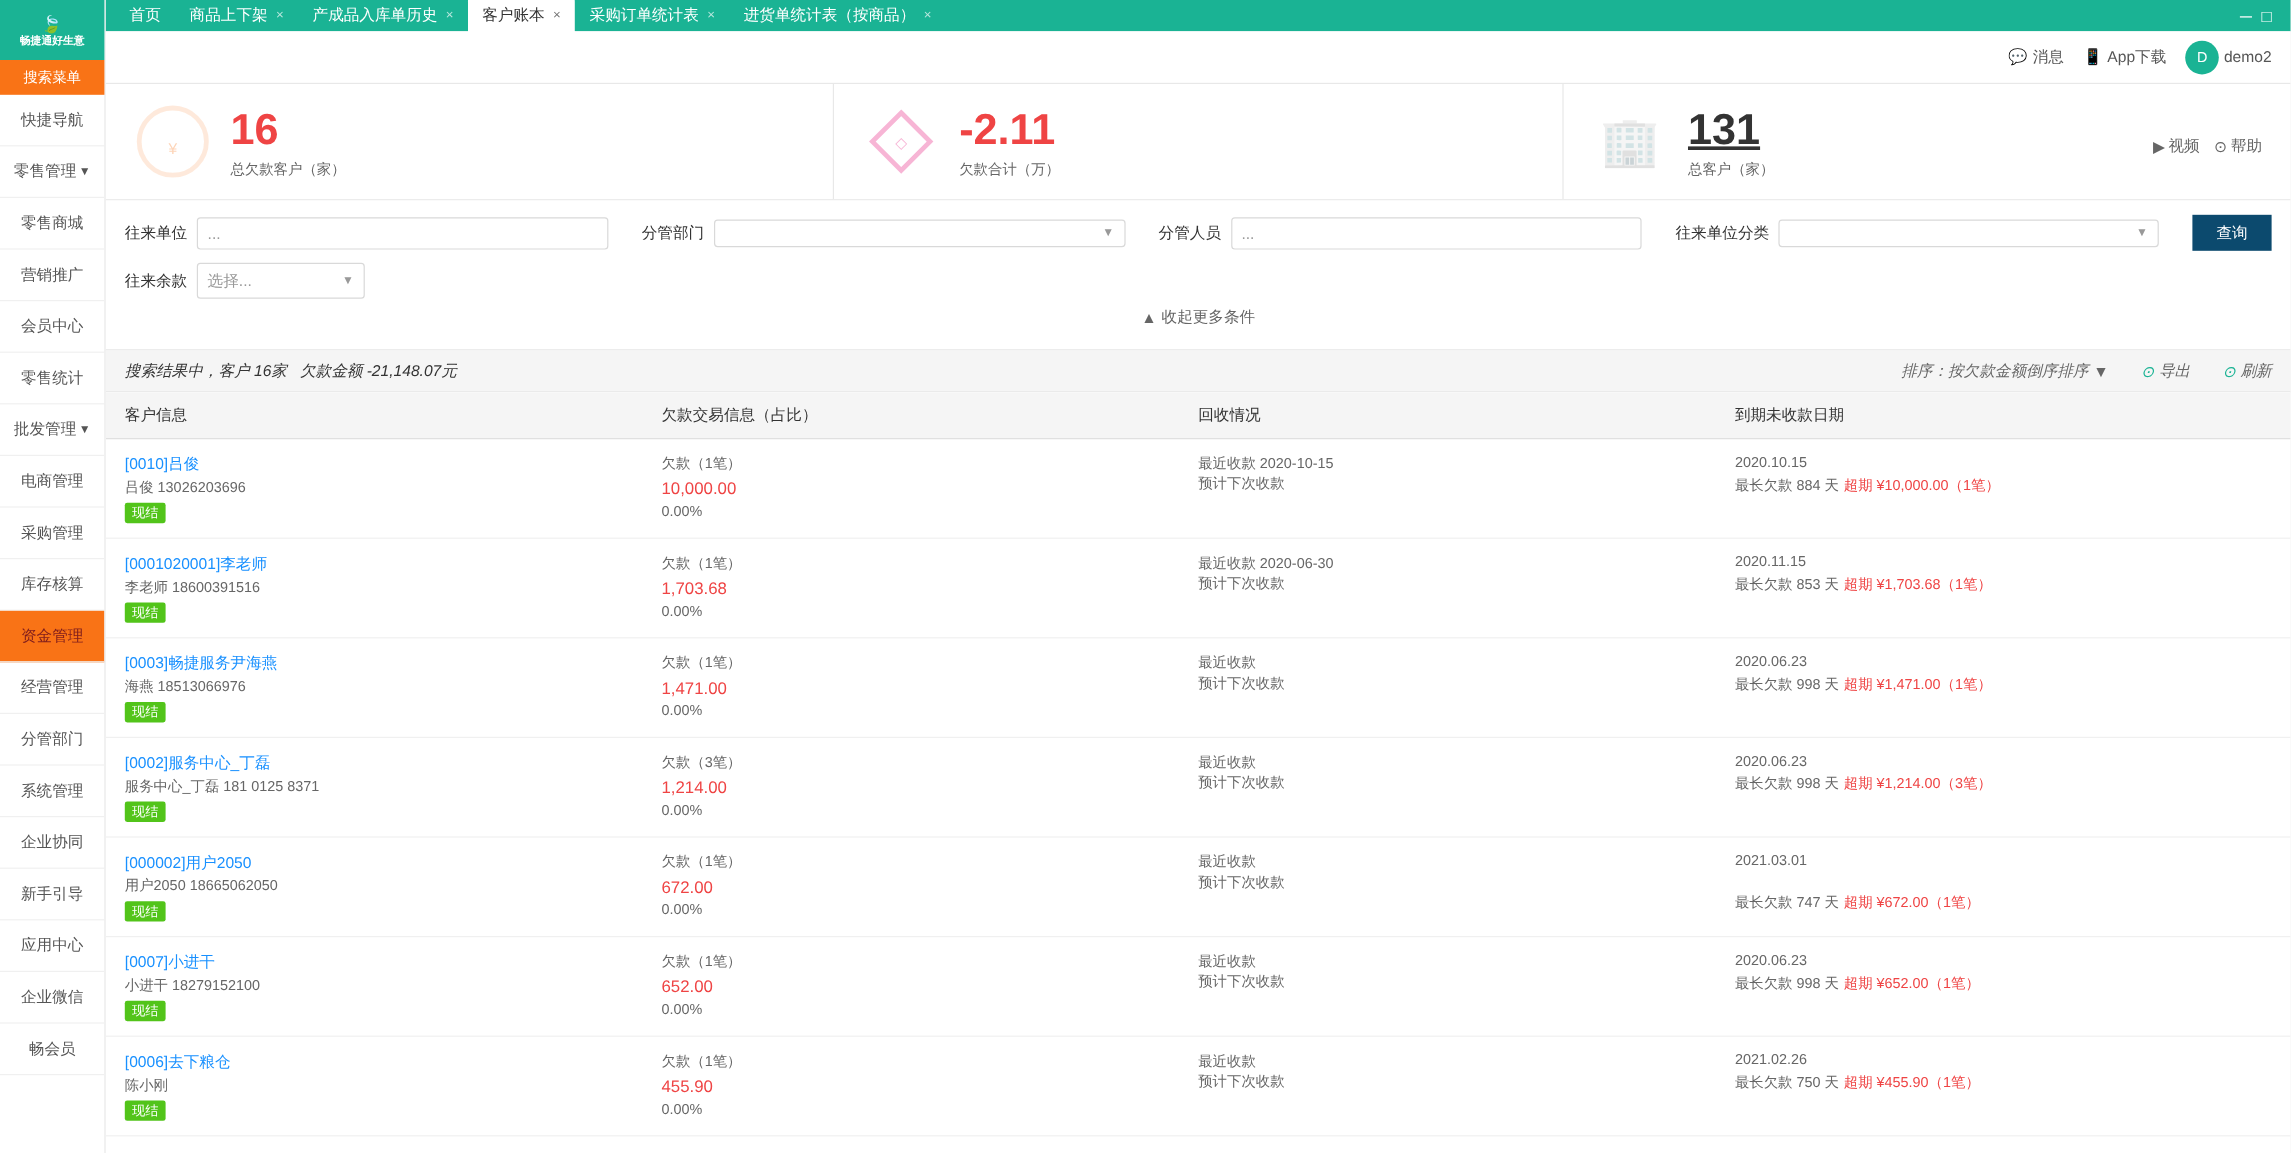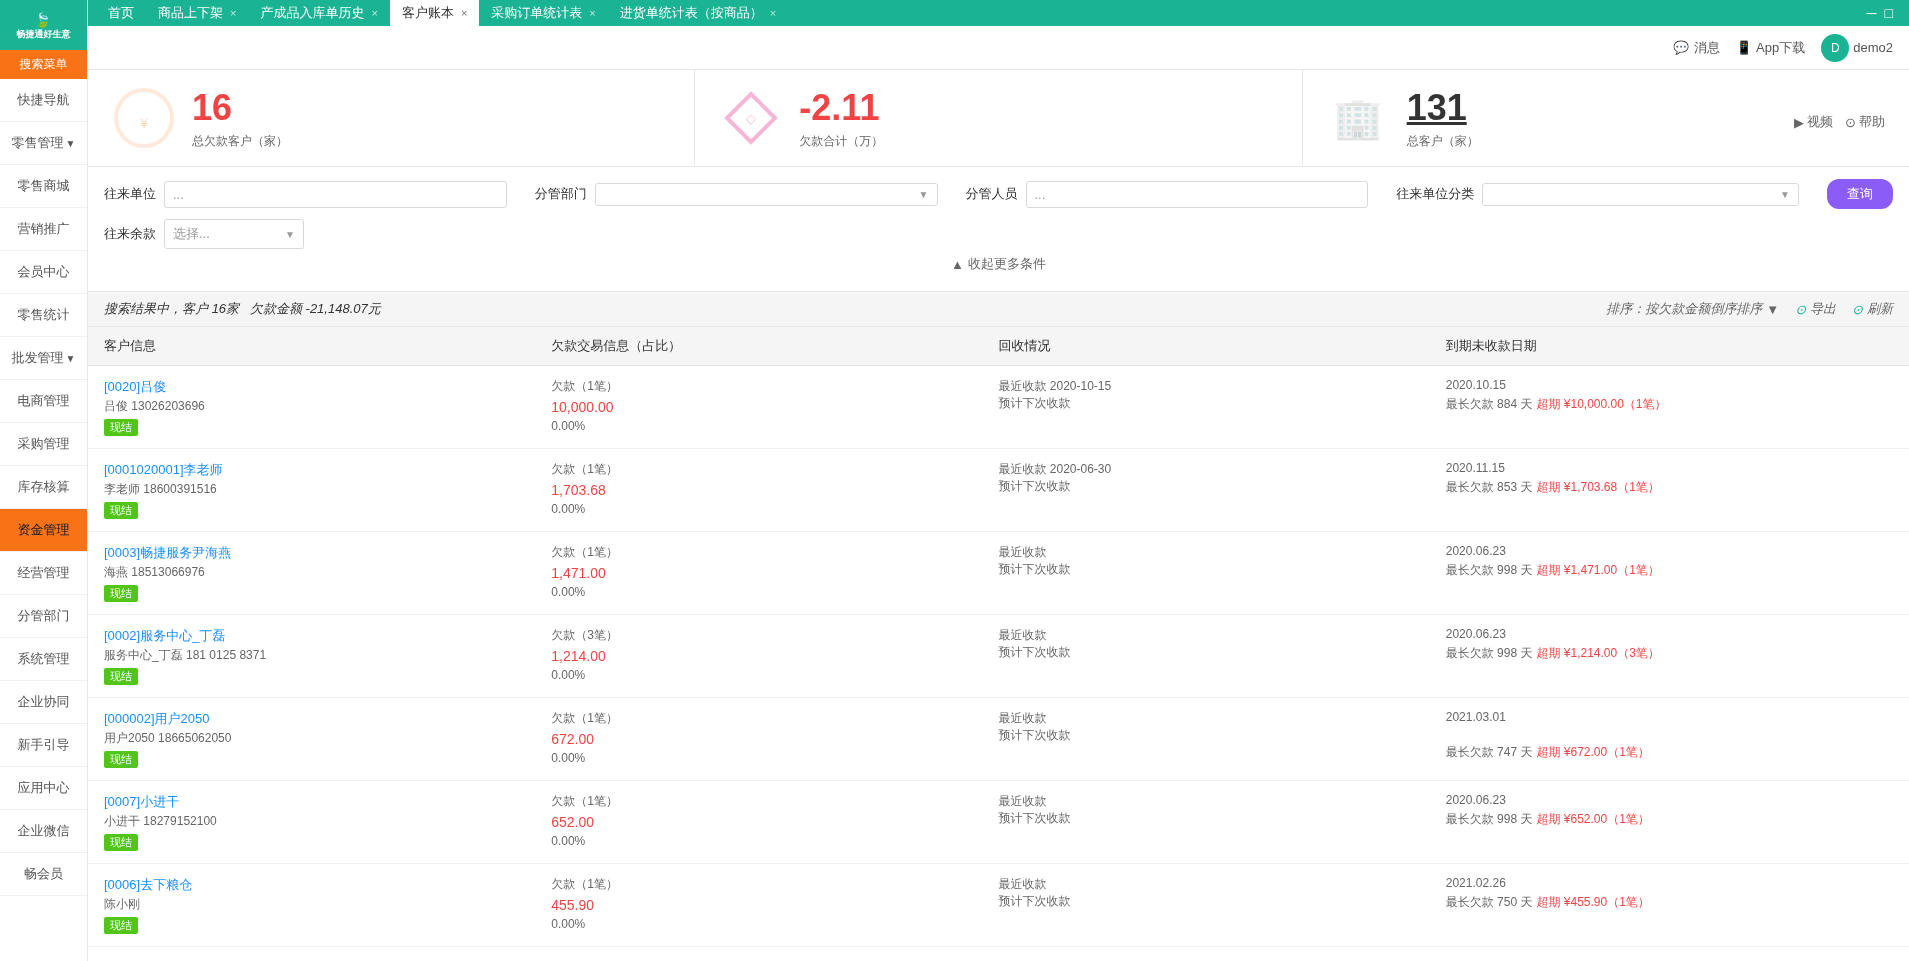--- a/index.html
+++ b/index.html
@@ -6,21 +6,21 @@
     body { display: flex; height: 961px; overflow: hidden; background: #f5f5f5; }
     
     
     .sidebar { width: 88px; background: #fff; border-right: 1px solid #e8e8e8; display: flex; flex-direction: column; flex-shrink: 0; }
     .sidebar-logo { background: #1ab394; padding: 8px; display: flex; align-items: center; justify-content: center; height: 50px; }
     .sidebar-logo-text { color: #fff; font-size: 11px; font-weight: bold; text-align: center; line-height: 1.3; }
     .sidebar-search { background: #f97316; padding: 6px; text-align: center; cursor: pointer; }
     .sidebar-search-text { color: #fff; font-size: 12px; }
     .sidebar-nav { flex: 1; overflow-y: auto; }
     .sidebar-item { padding: 12px 4px; text-align: center; cursor: pointer; color: #555; border-bottom: 1px solid #f0f0f0; font-size: 12px; }
-    .sidebar-item.active { background: #f97316; color: #0f172a; }
+    .sidebar-item.active { background: #f97316; color: #7f1d1d; }
     .sidebar-item-with-arrow { display: flex; align-items: center; justify-content: center; gap: 2px; }
     .arrow-down { font-size: 10px; }
 
     
     .main { flex: 1; display: flex; flex-direction: column; overflow: hidden; }
 
     
     .topnav { background: #1ab394; display: flex; align-items: center; height: 26px; padding: 0 8px; }
     .topnav-tab { padding: 6px 12px; color: #fff; cursor: pointer; font-size: 13px; display: flex; align-items: center; gap: 4px; border-radius: 3px 3px 0 0; white-space: nowrap; }
     .topnav-tab.active { background: #fff; color: #333; }
@@ -50,27 +50,27 @@
     .filter-area { background: #fff; padding: 12px 16px; border-bottom: 1px solid #e8e8e8; }
     .filter-row { display: flex; gap: 28px; margin-bottom: 10px; }
     .filter-item { display: flex; align-items: center; gap: 8px; flex: 1; }
     .filter-label { color: #333; white-space: nowrap; font-size: 13px; }
     .filter-input { flex: 1; border: 1px solid #d9d9d9; border-radius: 3px; padding: 5px 8px; display: flex; align-items: center; justify-content: space-between; cursor: pointer; background: #fff; }
     .filter-dots { color: #999; }
     .filter-select { flex: 1; border: 1px solid #d9d9d9; border-radius: 3px; padding: 5px 8px; display: flex; align-items: center; justify-content: space-between; cursor: pointer; background: #fff; }
     .filter-select-text { color: #333; font-size: 13px; flex: 1; }
     .chevron { color: #999; font-size: 10px; }
     .filter-row2 { display: flex; align-items: center; gap: 16px; }
-    .btn-query { background: #8b5cf6; color: #fff; border: none; padding: 6px 20px; border-radius: 12px; cursor: pointer; font-size: 13px; }
+    .btn-query { background: #0c4a6e; color: #fff; border: none; padding: 6px 20px; border-radius: 0; cursor: pointer; font-size: 13px; }
     .collapse-btn { text-align: center; padding: 6px; color: #666; cursor: pointer; font-size: 12px; display: flex; align-items: center; justify-content: center; gap: 4px; }
 
     
     .results-bar { background: #f5f5f5; padding: 8px 16px; display: flex; align-items: center; justify-content: space-between; border-bottom: 1px solid #e8e8e8; font-style: italic; }
     .results-text { font-size: 13px; color: #333; }
-    .results-actions { display: flex; align-items: center; gap: 16px; }
+    .results-actions { display: flex; align-items: center; gap: 27px; }
     .sort-text { font-size: 12px; color: #666; display: flex; align-items: center; gap: 4px; }
     .action-btn { display: flex; align-items: center; gap: 4px; color: #666; font-size: 12px; cursor: pointer; }
     .action-icon { color: #1ab394; }
 
     
     .table-area { flex: 1; overflow-y: auto; background: #fff; }
     .table-header { display: grid; grid-template-columns: 2fr 2fr 2fr 2fr; background: #f5f5f5; padding: 10px 16px; border-bottom: 1px solid #e0e0e0; }
     .table-header-cell { font-size: 13px; color: #333; font-weight: 500; }
     .table-row { display: grid; grid-template-columns: 2fr 2fr 2fr 2fr; padding: 12px 16px; border-bottom: 1px solid #f0f0f0; align-items: start; }
     .customer-name { color: #1890ff; font-size: 13px; cursor: pointer; text-decoration: none; }
@@ -307,21 +307,21 @@
       <div class="table-header">
         <div class="table-header-cell">客户信息</div>
         <div class="table-header-cell">欠款交易信息（占比）</div>
         <div class="table-header-cell">回收情况</div>
         <div class="table-header-cell">到期未收款日期</div>
       </div>
       <div id="table-body">
 
       <div class="table-row">
     <div>
-      <a class="customer-name">[0020]吕俊</a>
+      <a class="customer-name">[0010]吕俊</a>
       <div class="customer-phone">吕俊 13026203696</div>
       <span class="customer-tag">现结</span>
     </div>
     <div>
       <div class="debt-count">欠款（1笔）</div>
       <div class="debt-amount">10,000.00</div>
       <div class="debt-percent">0.00%</div>
     </div>
     <div>
       <div class="payback-date">最近收款   2020-10-15</div>

